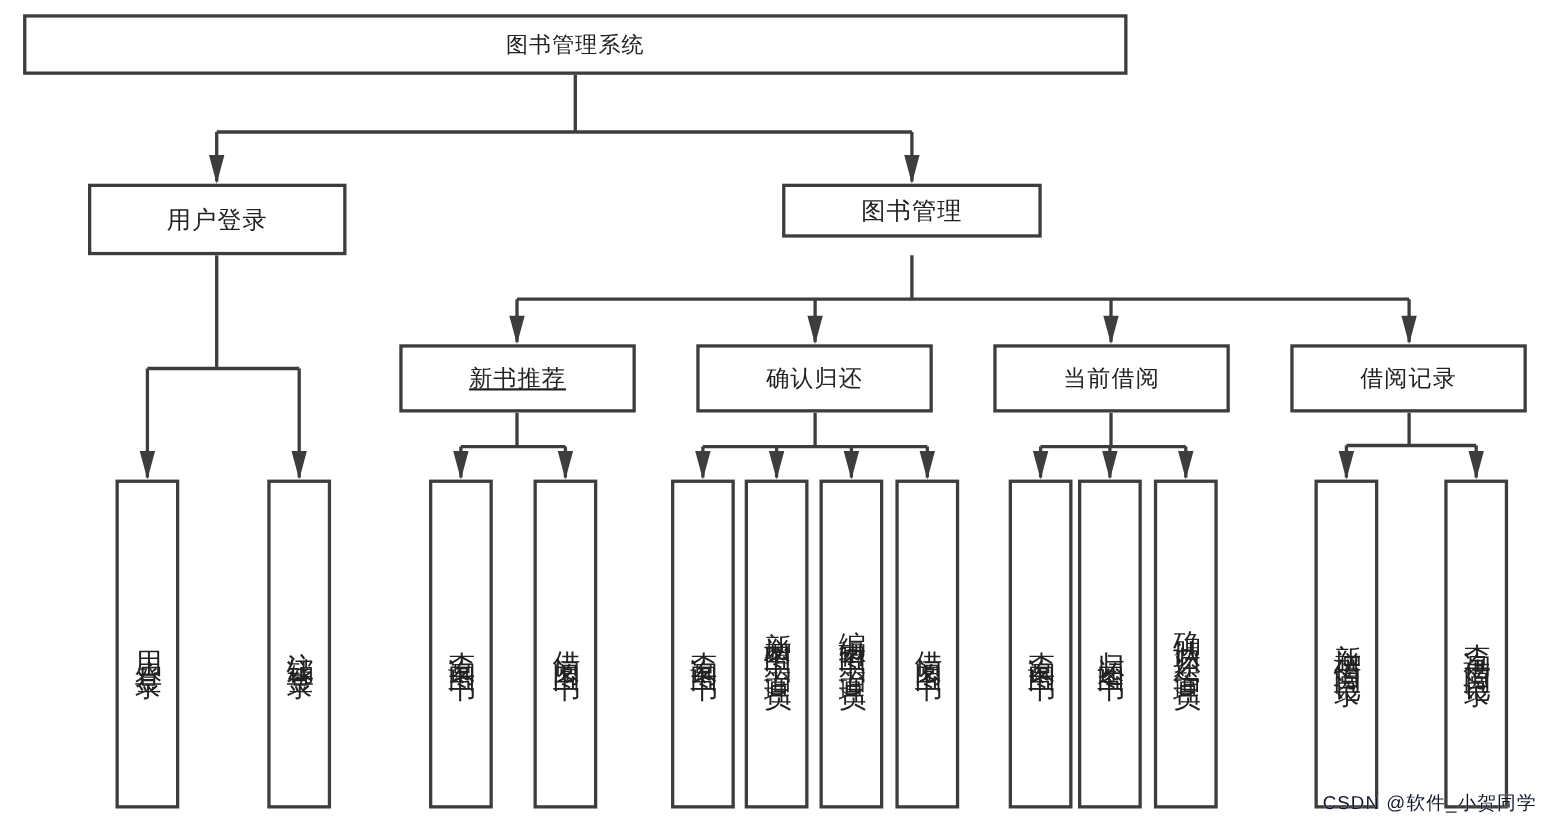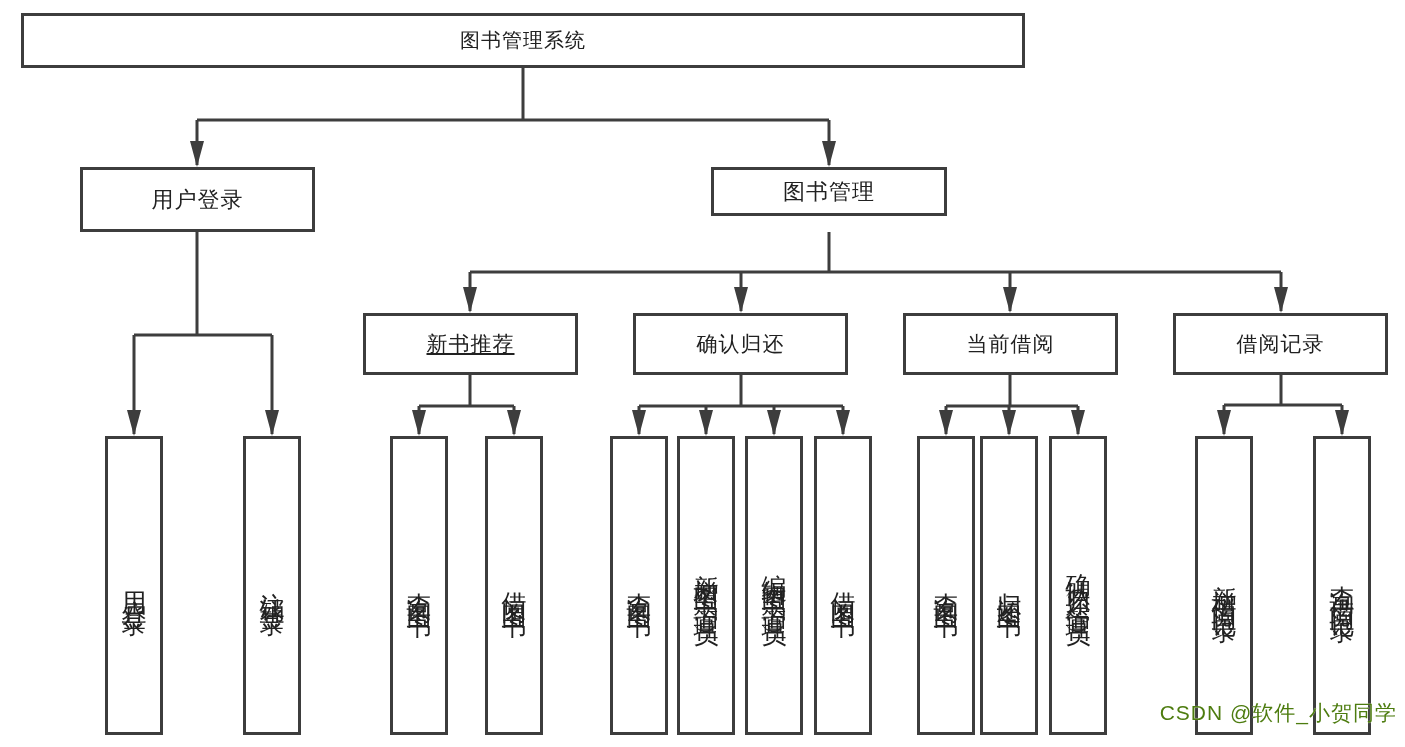--- a/index.html
+++ b/index.html
@@ -40,23 +40,23 @@
     writing-mode: vertical-rl;
     text-orientation: mixed;
     font-size: 25px;
     line-height: 1;
     letter-spacing: 7px;
     white-space: nowrap;
   }
   .watermark {
     position: absolute;
     right: 8px;
-    bottom: 20px;
-    font-size: 21px;
-    color: #4d7c0f;
+    bottom: 6px;
+    font-size: 17px;
+    color: #0f172a;
     letter-spacing: 1px;
     z-index: 3;
     text-shadow: 0 0 1px #ffffff;
   }
 </style>
 </head>
 <body>
 
 <div class="canvas">
 

